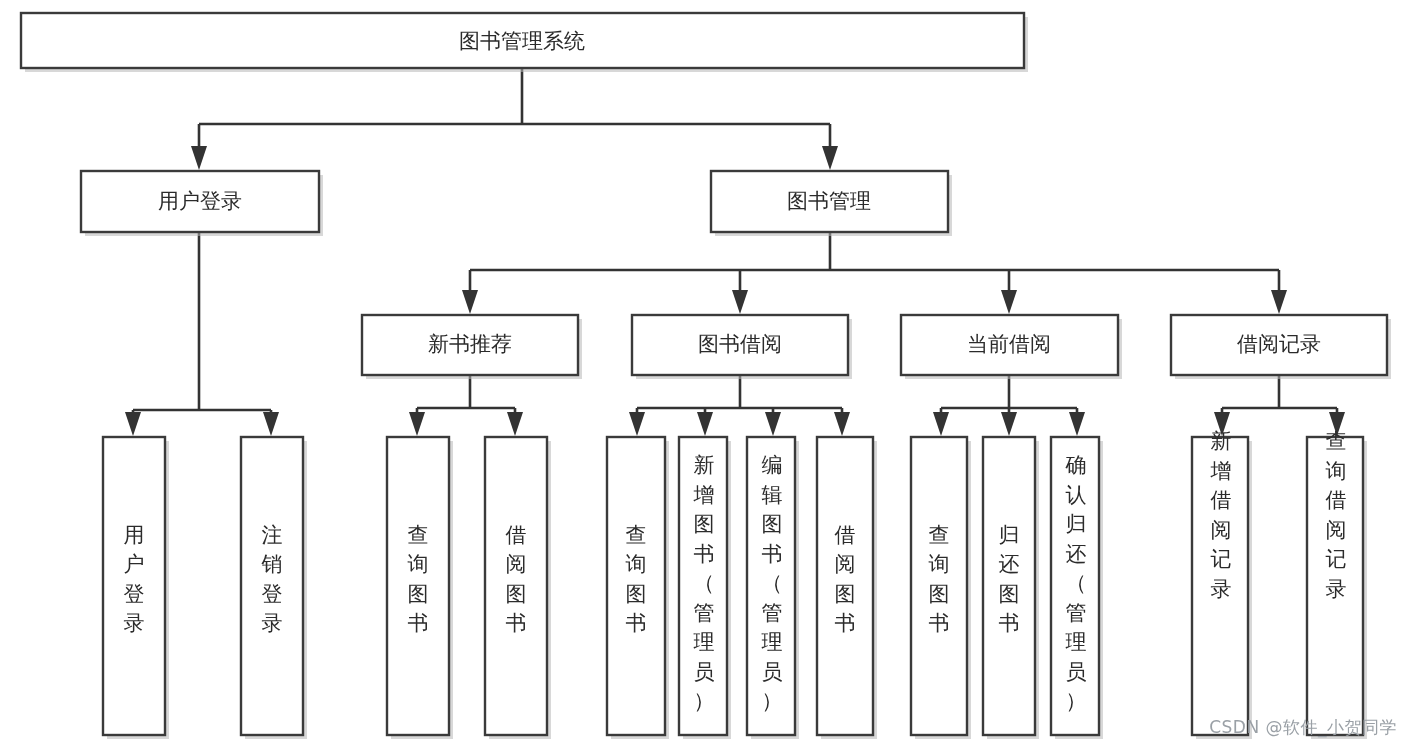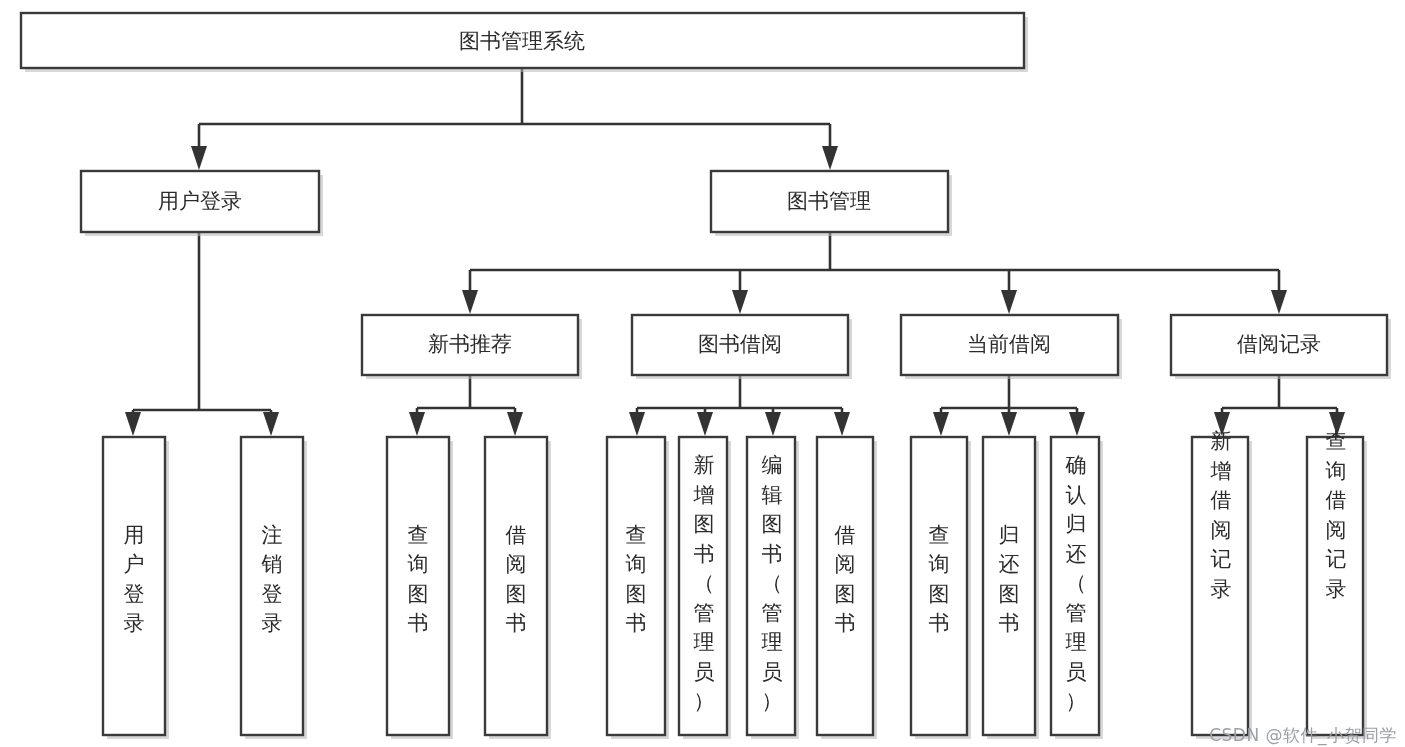--- a/index.html
+++ b/index.html
@@ -55,21 +55,21 @@
   }
   .node-label-vertical {
     font-family: "DejaVu Sans", "Liberation Sans", sans-serif;
     fill: #2b2b2b;
     font-size: 21px;
     text-anchor: middle;
   }
   .watermark {
     position: absolute;
     right: 8px;
-    bottom: 0;
+    bottom: 8px;
     font-family: "DejaVu Sans", "Liberation Sans", sans-serif;
     font-size: 17px;
     color: #9aa0a6;
     letter-spacing: 0.5px;
     white-space: nowrap;
     user-select: none;
   }
 </style>
 </head>
 <body>

